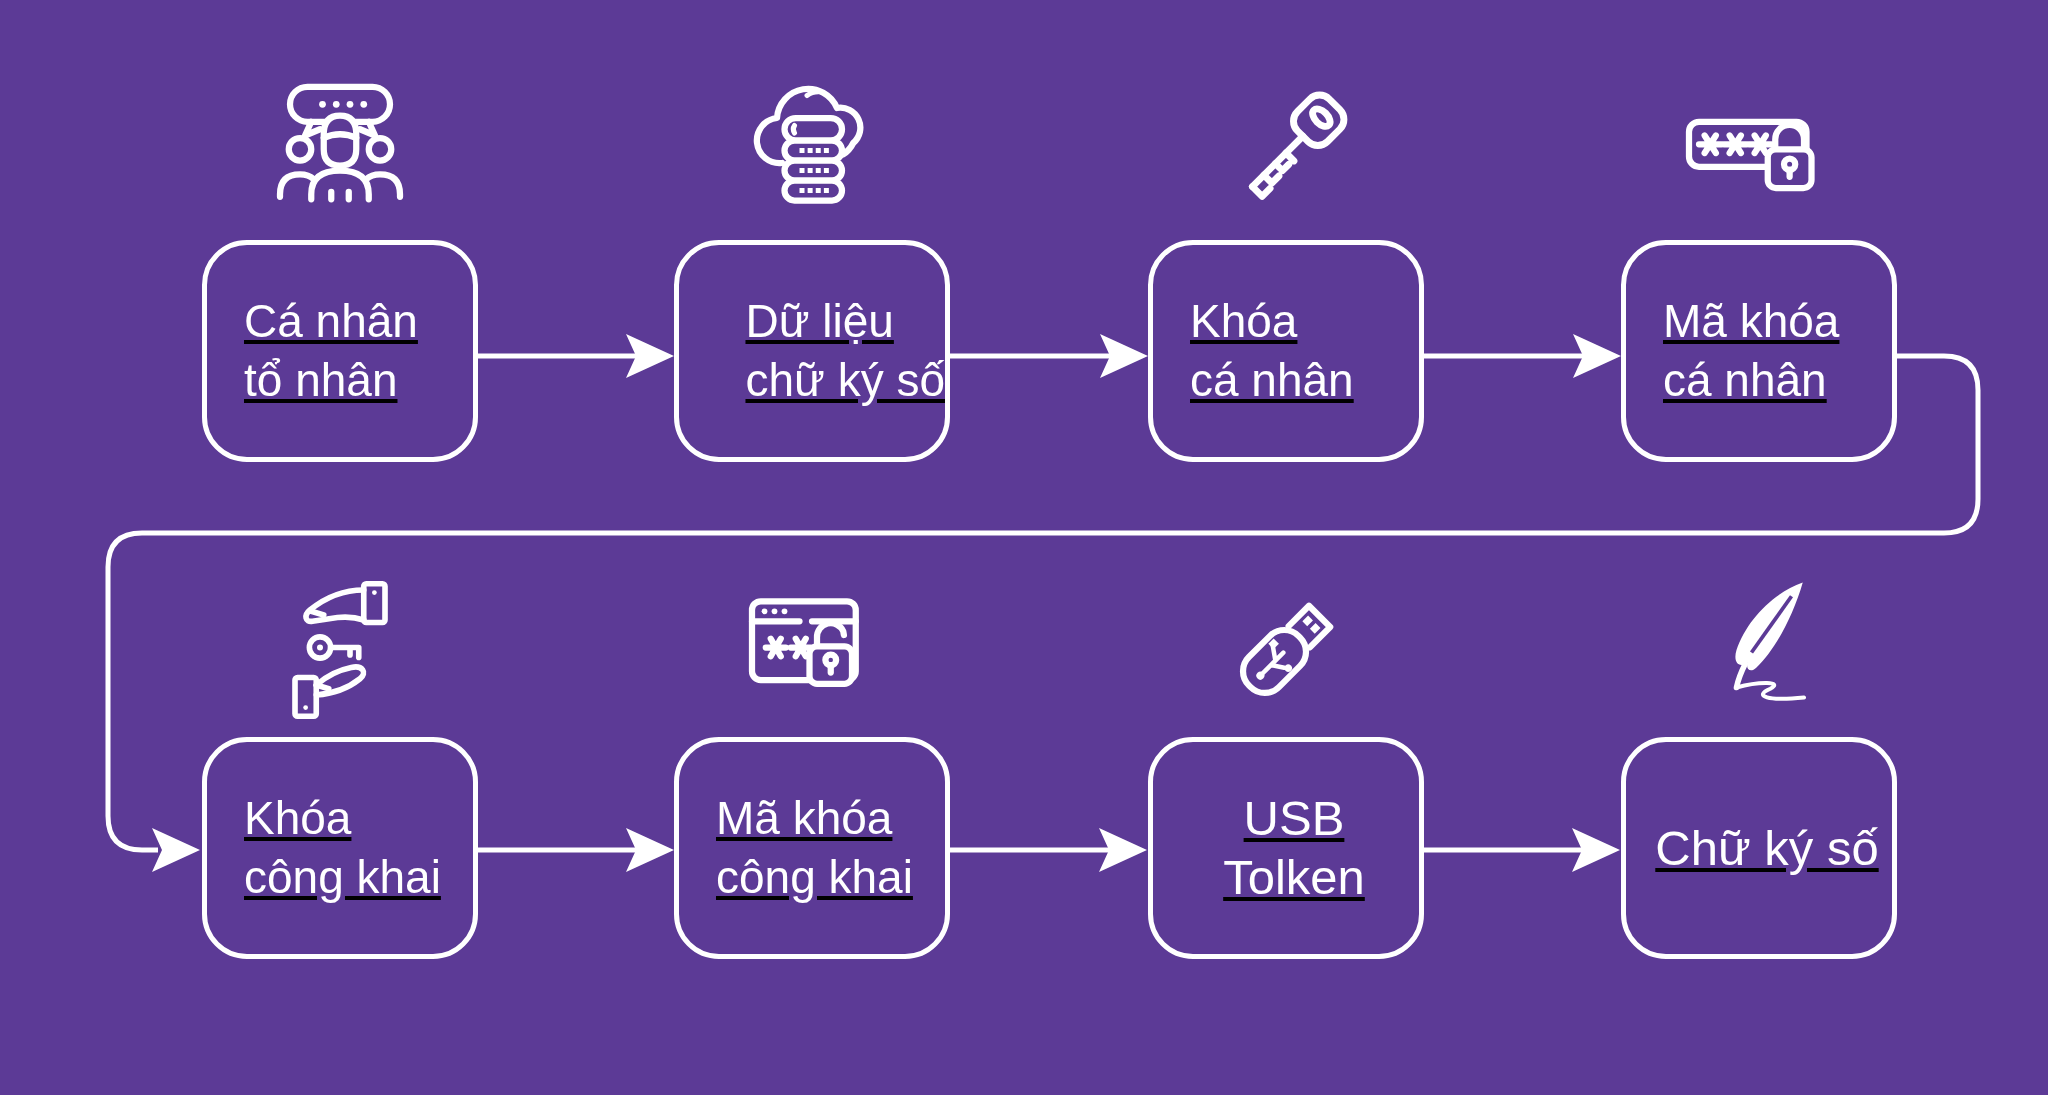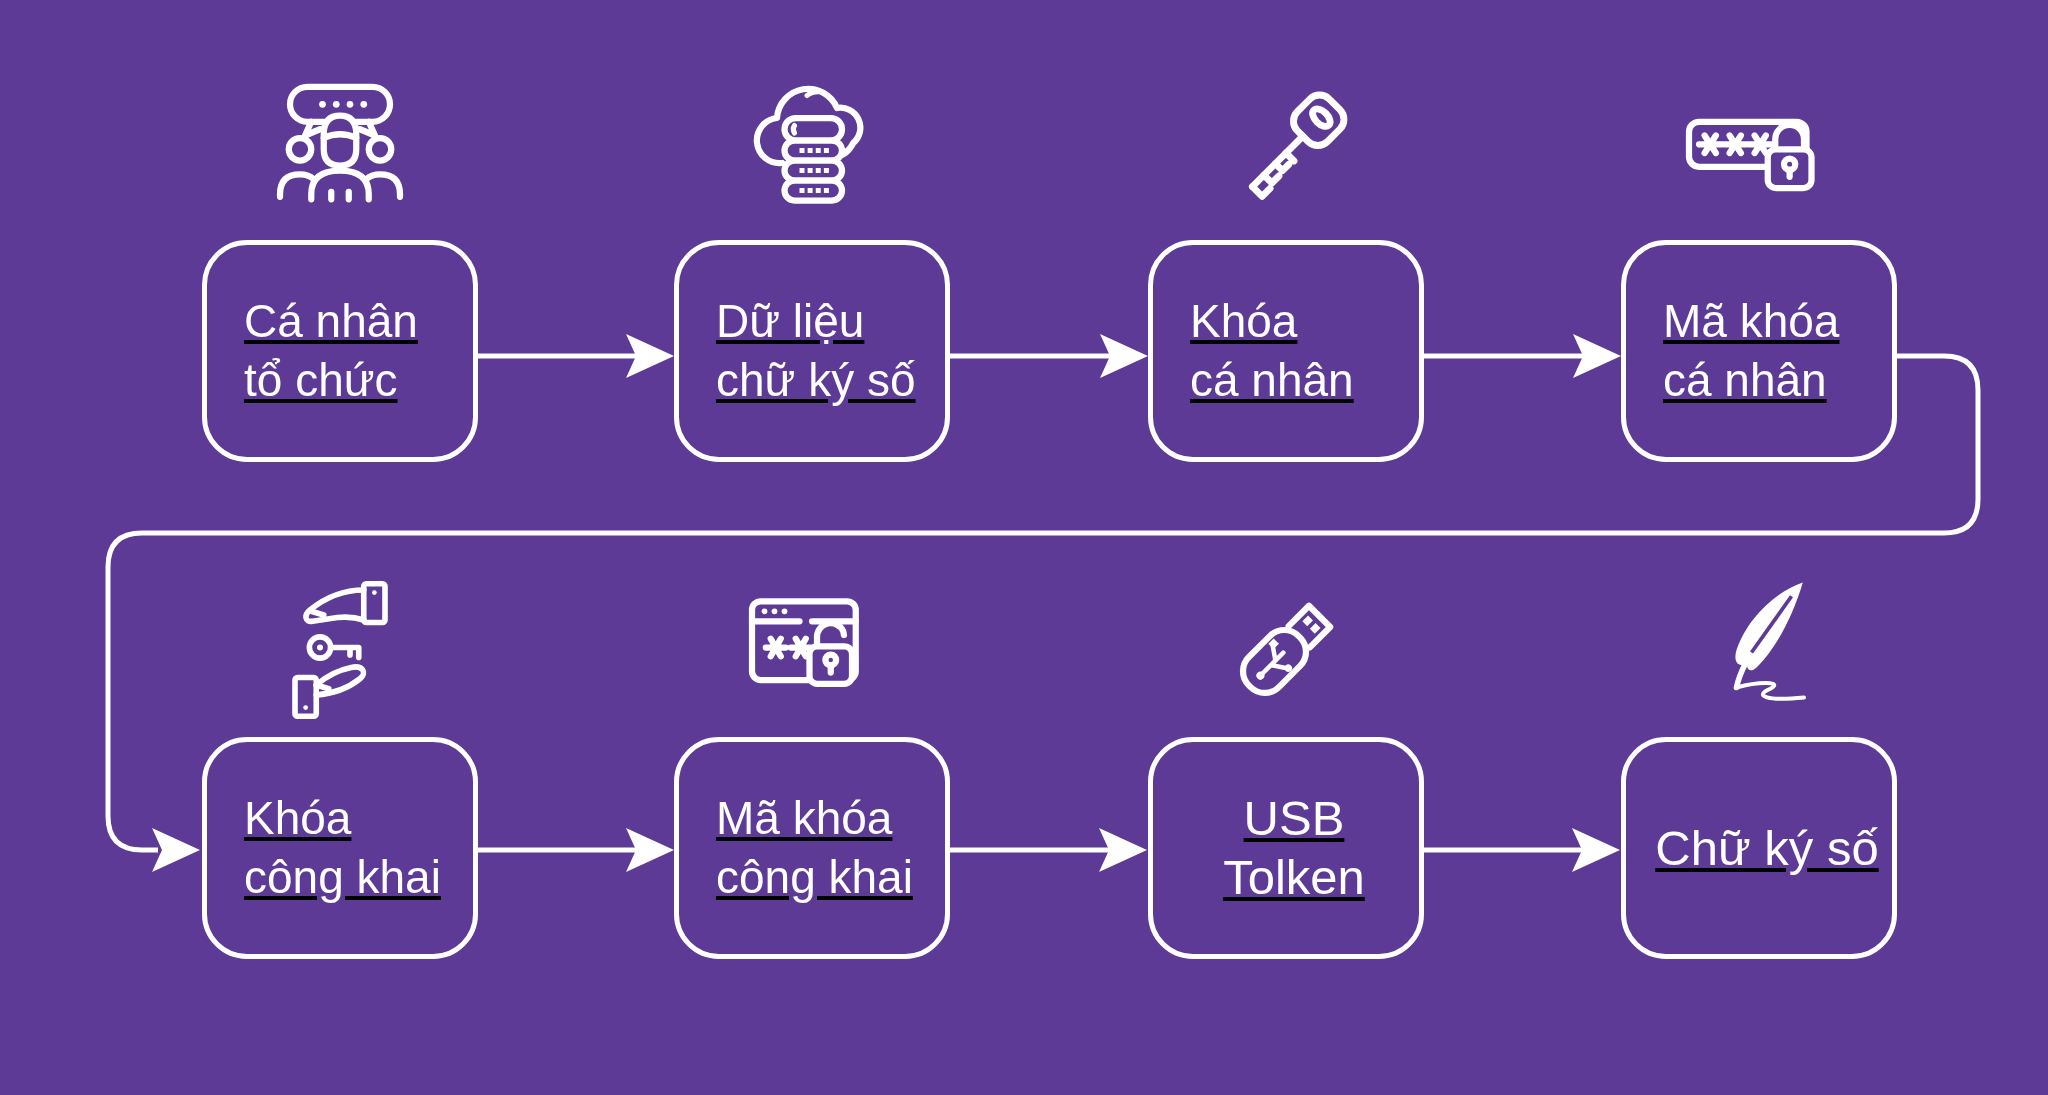--- a/index.html
+++ b/index.html
@@ -72,21 +72,21 @@
 <path d="M37 97 V93 Q37 74 60 74 Q83 74 83 93 V97"></path>
 <path d="M53 91 V97 M67 91 V97"></path>
 <path d="M47 57 V45 Q47 30 60 30 Q73 30 73 45 V57 Q73 70 60 70 Q47 70 47 57 Z" fill="var(--bg)"></path>
 <path d="M47 48 Q60 42 73 48"></path>
 </g>
         </svg>
       </div>
       <div class="step-box" style="left: 202px; top: 240px;">
         <div class="step-label">
           <div>Cá nhân</div>
-          <div>tổ chức</div>
+          <div>tổ nhân</div>
         </div>
       </div>
       <div class="step-icon" style="left: 737px; top: 78px;">
         <svg viewBox="0 0 120 120">
           <g fill="none" stroke="#fff" stroke-width="5" stroke-linecap="round" stroke-linejoin="round">
 <path d="M36 68 A18 18 0 0 1 32 32 A25 25 0 0 1 80 24 A16 16 0 0 1 93 52 Q90 58 85 61"></path>
 <path d="M56 14 Q60 11 65 11" stroke-width="4"></path>
 <rect x="38" y="32" width="46" height="18" rx="9" fill="var(--bg)"></rect>
 <rect x="38" y="50" width="46" height="16" rx="8" fill="var(--bg)"></rect>
 <rect x="38" y="66" width="46" height="16" rx="8" fill="var(--bg)"></rect>
@@ -102,21 +102,21 @@
               <rect x="63" y="72" width="4" height="4"></rect>
               <rect x="69.5" y="72" width="4" height="4"></rect>
 <rect x="50" y="88" width="4" height="4"></rect>
               <rect x="56.5" y="88" width="4" height="4"></rect>
               <rect x="63" y="88" width="4" height="4"></rect>
               <rect x="69.5" y="88" width="4" height="4"></rect>
 </g>
           </g>
         </svg>
       </div>
-      <div class="step-box" style="left: 674px; top: 240px;">
+      <div class="step-box" style="left: 674px; top: 240px; align-items: flex-end;">
         <div class="step-label">
           <div>Dữ liệu</div>
           <div>chữ ký số</div>
         </div>
       </div>
       <div class="step-icon" style="left: 1211px; top: 78px;">
         <svg viewBox="0 0 120 120">
           <g fill="none" stroke="#fff" stroke-width="5.5" stroke-linecap="round" stroke-linejoin="round" transform="rotate(45 60 60)">
 <rect x="43" y="5" width="34" height="36" rx="11"></rect>
 <ellipse cx="60" cy="20" rx="8.5" ry="5"></ellipse>

